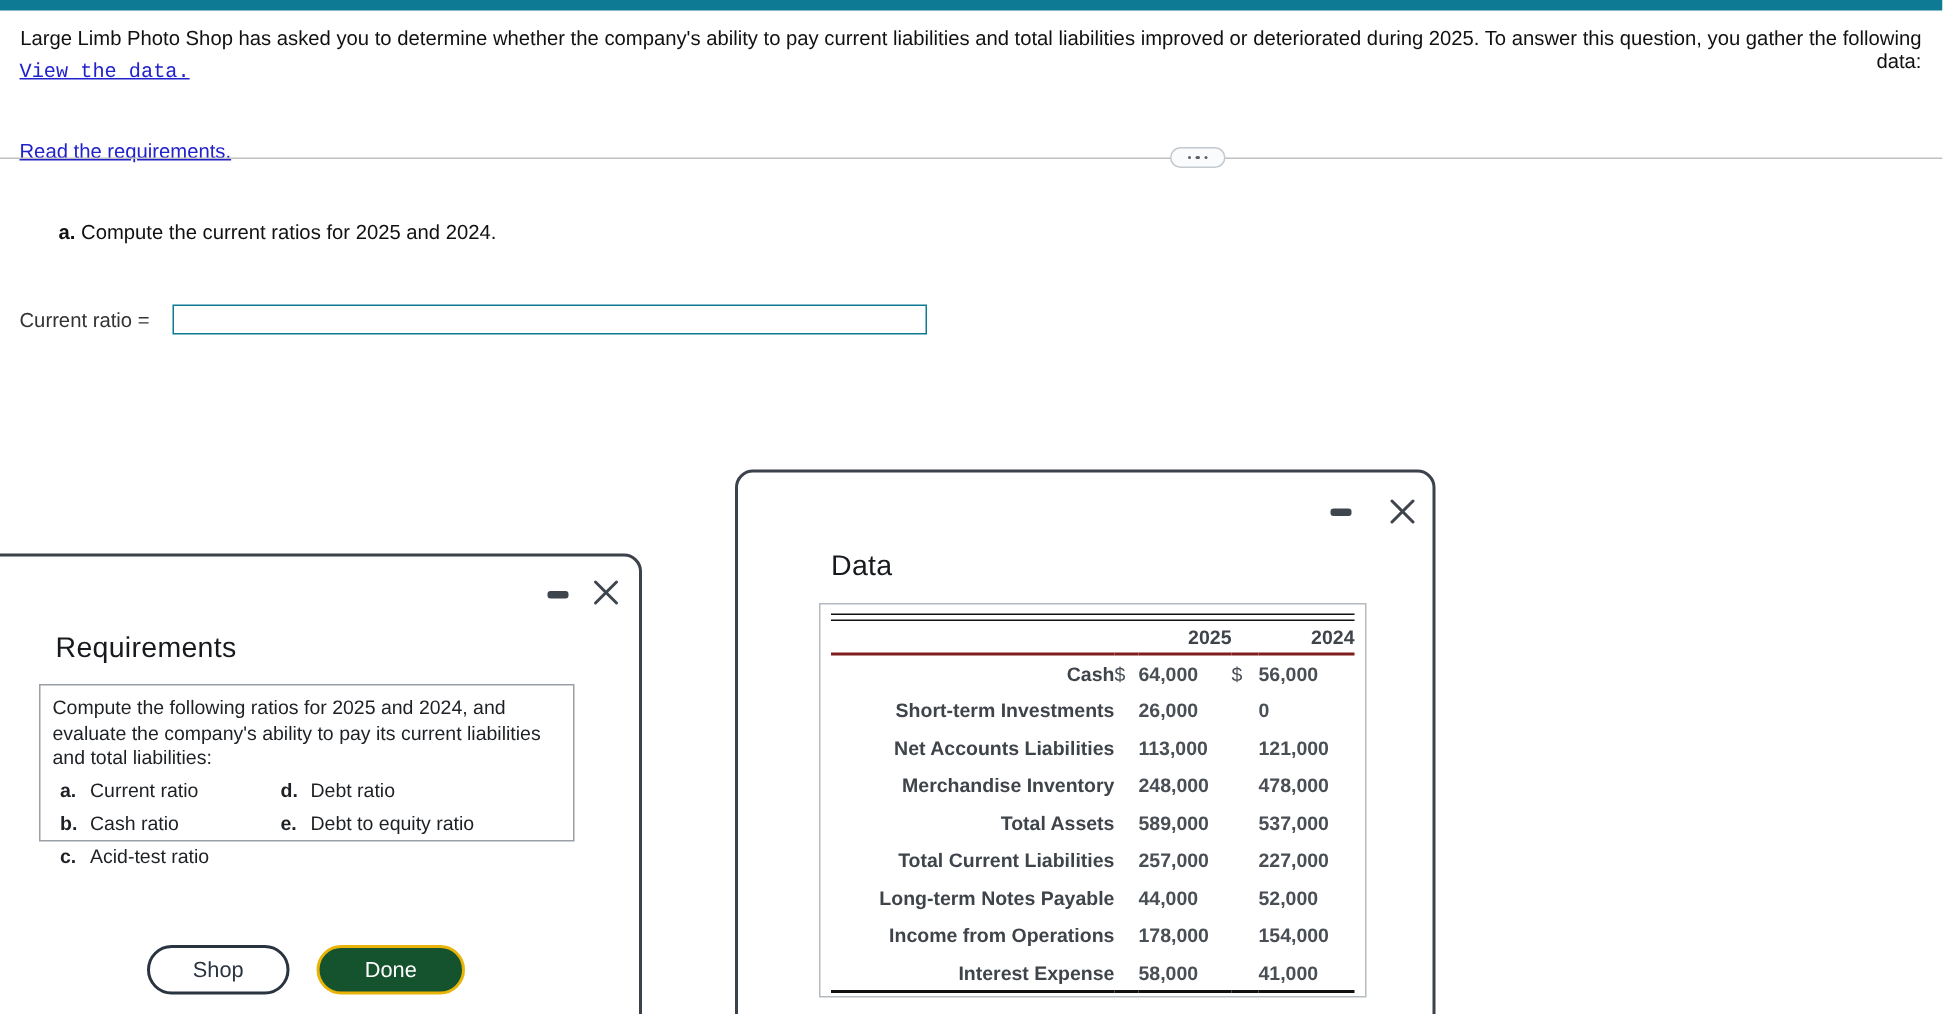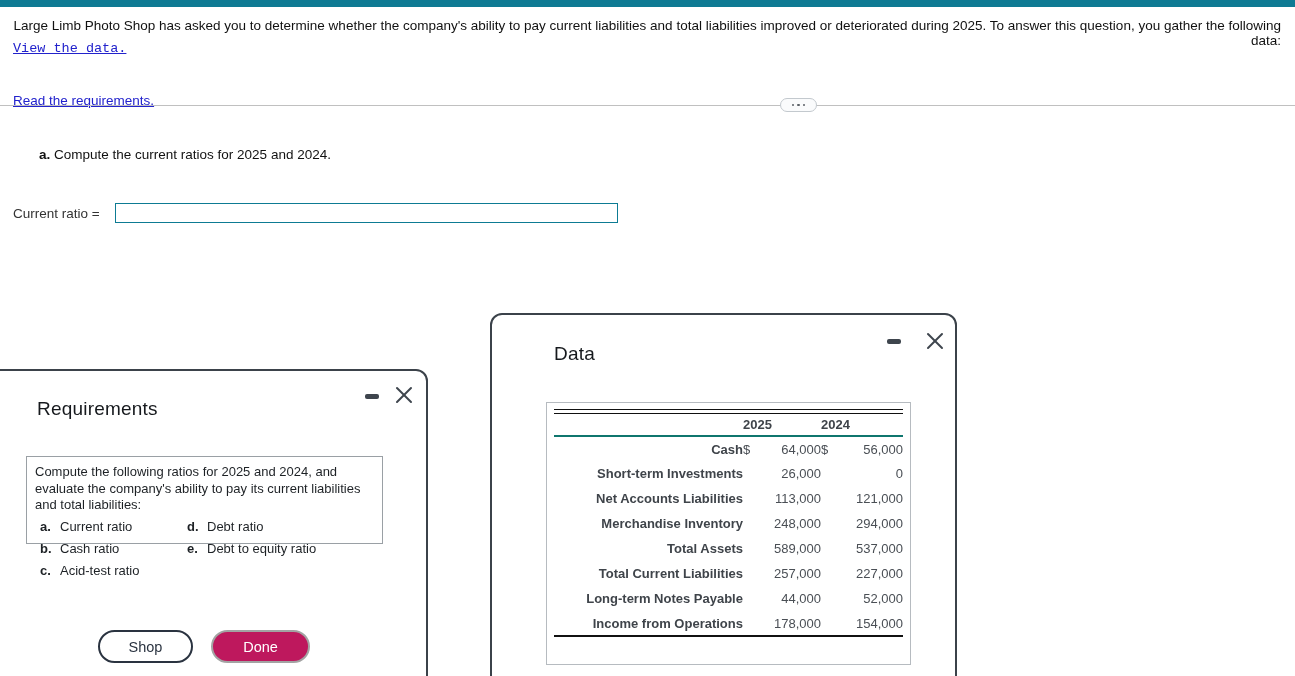--- a/index.html
+++ b/index.html
@@ -28,61 +28,61 @@
   .q-a { top:147px; }
   .q-a b { font-weight:bold; }
   .q-begin { top:176px; }
   .ratio-label { position:absolute; left:13px; top:206px; font-size:13.5px; color:#333; }
   .ratio-input { position:absolute; left:115px; top:203px; width:503px; height:20px;
                  border:1.5px solid #0d7b93; background:#fff; font-size:13px; padding:0 5px;
                  font-family:"Liberation Sans", sans-serif; outline:none; }
 
   
   .dialog { position:absolute; background:#fff; border:2px solid #3b424a; border-radius:12px; }
-  .dlg-title { position:absolute; font-size:19px; color:#16191d; letter-spacing:.2px; }
+  .dlg-title { position:absolute; font-size:19px; color:#16191d; letter-spacing:.2px;margin-top:24px; }
   .min-dash { position:absolute; width:14px; height:4.5px; background:#3e454d; border-radius:2px; cursor:pointer; }
   .close-x { position:absolute; width:18px; height:18px; color:#3e454d; cursor:pointer; }
 
   
   .req-dialog { left:-18px; top:369px; width:446px; height:330px; }
   .req-dialog .dlg-title { left:53px; top:27px; }
   .req-dialog .min-dash { left:381px; top:23px; }
   .req-dialog .close-x { left:411px; top:15px; }
-  .req-box { position:absolute; left:42px; top:85px; width:357px; height:88px;
+  .req-box { position:absolute; left:42px; top:85px; width:357px; height:105px;
              border:1px solid #9aa0a5; padding:7px 8px 0 8px; font-size:13px; color:#1d2125; }
   .req-intro { line-height:16.5px; }
   .req-list { margin-top:5px; margin-left:5px; display:grid; grid-template-columns:147px auto; row-gap:7px; }
   .req-item { display:flex; }
   .req-item .letter { font-weight:bold; width:20px; flex:none; }
   .btn-row button { position:absolute; height:33px; border-radius:17px; font-size:14.5px;
                     font-family:"Liberation Sans", sans-serif; cursor:pointer; }
   .btn-print { left:114px; top:259px; width:95px; background:#fff; border:2px solid #2a3340; color:#2a3340; }
-  .btn-done  { left:227px; top:259px; width:99px; background:#be185d; border:2px solid #a3a3a3; color:#fff; }
+  .btn-done  { left:227px; top:259px; width:99px; background:#14532d; border:2px solid #eab308; color:#fff; }
 
   
   .data-dialog { left:490px; top:313px; width:467px; height:380px; }
   .data-dialog .dlg-title { left:62px; top:28px; }
   .data-dialog .min-dash { left:395px; top:24px; }
   .data-dialog .close-x { left:434px; top:17px; }
 
   .table-frame { position:absolute; left:54px; top:87px; width:365px; height:263px;
                  border:1px solid #b6bbc0; background:#fff; padding:6px 7px; overflow:hidden; }
   .double-rule { height:5px; border-top:1.5px solid #111; border-bottom:1.5px solid #111; }
   table.fin { width:100%; border-collapse:collapse; table-layout:fixed; font-size:13px; }
   table.fin col.c-lbl {}
   table.fin col.c-cur1 { width:16px; }
   table.fin col.c-num1 { width:62px; }
   table.fin col.c-cur2 { width:18px; }
   table.fin col.c-num2 { width:64px; }
-  table.fin th { border-bottom:2px solid #0f766e; font-weight:bold; color:#3f444a;
-                 padding:3px 0 3px; text-align:left; }
+  table.fin th { border-bottom:2px solid #7f1d1d; font-weight:bold; color:#3f444a;
+                 padding:3px 0 3px; text-align:right; }
   table.fin td { height:25px; vertical-align:middle; padding:0; }
   td.lbl { font-weight:bold; color:#3f444a; text-align:right; }
   td.cur { text-align:left; color:#4a4f55; }
-  td.num { text-align:right; color:#4a4f55; }
+  td.num { text-align:left; color:#4a4f55;font-weight:bold; }
   table.fin tbody tr:last-child td { border-bottom:2.5px solid #111; }
 </style>
 </head>
 <body>
 
 <div class="stage">
 
   <div class="topbar"></div>
 
   <div class="intro-par">Large Limb Photo Shop has asked you to determine whether the company's ability to pay current liabilities and total liabilities improved or deteriorated during 2025. To answer this question, you gather the following data:</div>
@@ -186,21 +186,21 @@
             <td class="cur"></td>
             <td class="num">113,000</td>
             <td class="cur"></td>
             <td class="num">121,000</td>
           </tr>
           <tr>
             <td class="lbl">Merchandise Inventory</td>
             <td class="cur"></td>
             <td class="num">248,000</td>
             <td class="cur"></td>
-            <td class="num">294,000</td>
+            <td class="num">478,000</td>
           </tr>
           <tr>
             <td class="lbl">Total Assets</td>
             <td class="cur"></td>
             <td class="num">589,000</td>
             <td class="cur"></td>
             <td class="num">537,000</td>
           </tr>
           <tr>
             <td class="lbl">Total Current Liabilities</td>
@@ -215,19 +215,26 @@
             <td class="num">44,000</td>
             <td class="cur"></td>
             <td class="num">52,000</td>
           </tr>
           <tr>
             <td class="lbl">Income from Operations</td>
             <td class="cur"></td>
             <td class="num">178,000</td>
             <td class="cur"></td>
             <td class="num">154,000</td>
+          </tr>
+          <tr>
+            <td class="lbl">Interest Expense</td>
+            <td class="cur"></td>
+            <td class="num">58,000</td>
+            <td class="cur"></td>
+            <td class="num">41,000</td>
           </tr>
         </tbody>
       </table>
     </div>
   </div>
 
 </div>
 
 </body></html>

